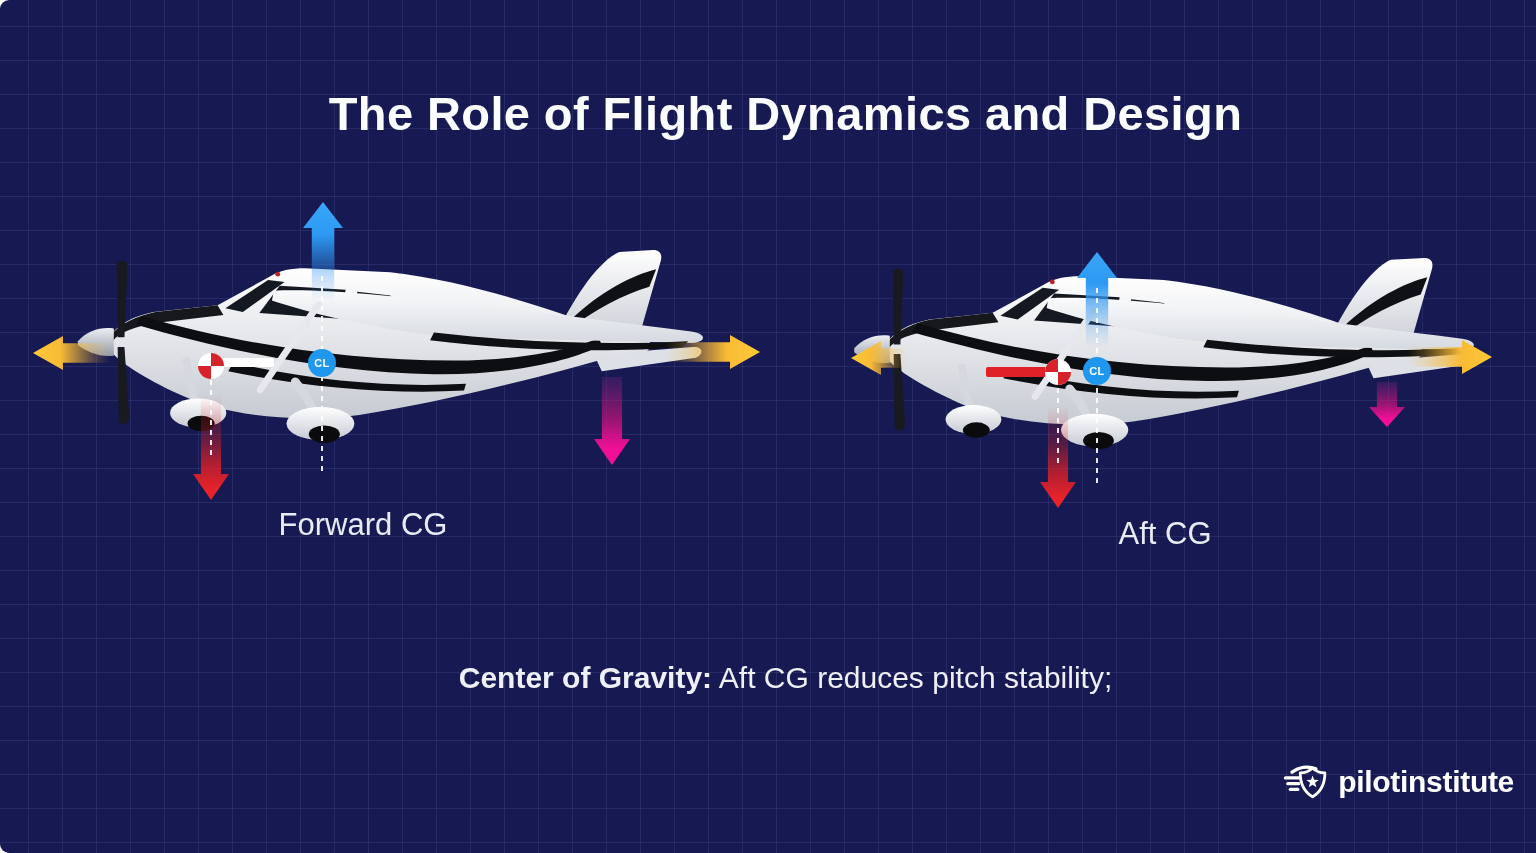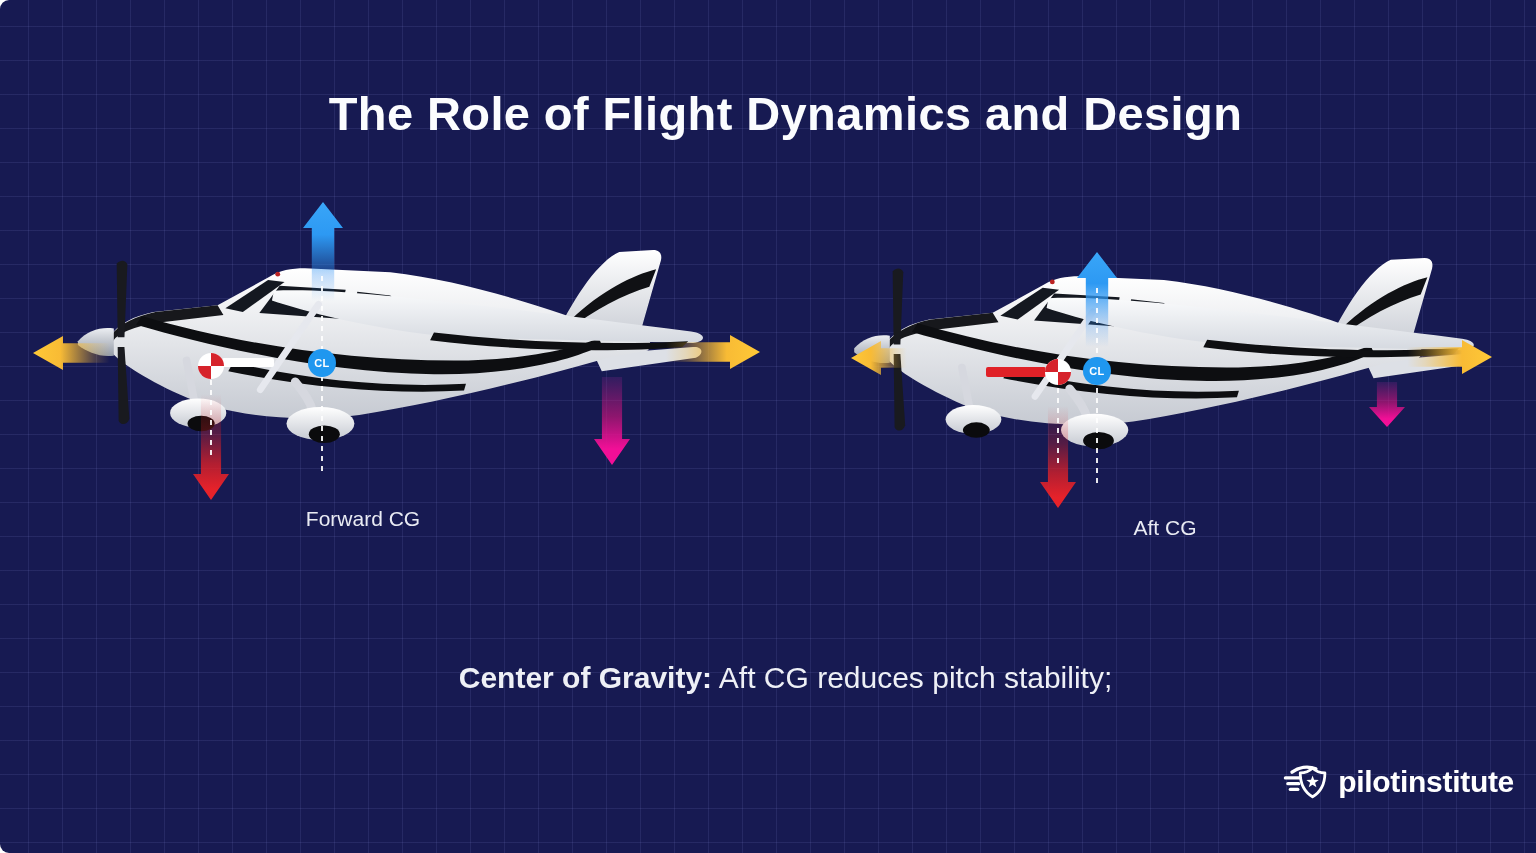--- a/index.html
+++ b/index.html
@@ -21,21 +21,21 @@
   .c-weight{background:linear-gradient(180deg,rgba(228,32,38,0) 2%,rgba(228,32,38,.30) 38%,rgba(228,32,38,.75) 66%,#e6222a 90%);}
   .c-tail{background:linear-gradient(180deg,rgba(118,36,132,.28) 0%,rgba(215,19,127,.62) 45%,#f20f97 82%);}
   .c-thrustL{background:linear-gradient(90deg,#ffc937 0%,#f8bb35 34%,rgba(248,187,53,.25) 76%,rgba(248,187,53,0) 96%);}
   .c-thrustR{background:linear-gradient(270deg,#ffc937 0%,#f8bb35 34%,rgba(248,187,53,.25) 76%,rgba(248,187,53,0) 96%);}
   .dash{position:absolute;width:2px;z-index:3;opacity:.9;
     background:repeating-linear-gradient(180deg,#ffffff 0 5px,transparent 5px 10px);}
   .bar{position:absolute;z-index:4;border-radius:2px;}
   .marker{position:absolute;z-index:5;}
   .cl-badge{position:absolute;z-index:5;width:28px;height:28px;border-radius:50%;background:#1f97ef;
     color:#ffffff;font-size:11px;font-weight:700;letter-spacing:.3px;display:flex;align-items:center;justify-content:center;}
-  .cg-label{position:absolute;transform:translateX(-50%);color:#e9ebf3;font-size:21px;z-index:6;white-space:nowrap;}
+  .cg-label{position:absolute;transform:translateX(-50%);color:#e9ebf3;font-size:31px;z-index:6;white-space:nowrap;}
   .caption{position:absolute;left:0;right:0;top:658px;text-align:center;color:#eef0f6;
     font-size:30px;line-height:39px;z-index:6;}
   .caption b{font-weight:700;}
   .brand{position:absolute;right:57px;top:763px;display:flex;align-items:center;gap:9px;z-index:6;color:#ffffff;}
   .brand-name{font-size:30px;font-weight:700;letter-spacing:-0.3px;}
 </style>
 </head>
 <body>
 
 <svg width="0" height="0" style="position:absolute" aria-hidden="true">

